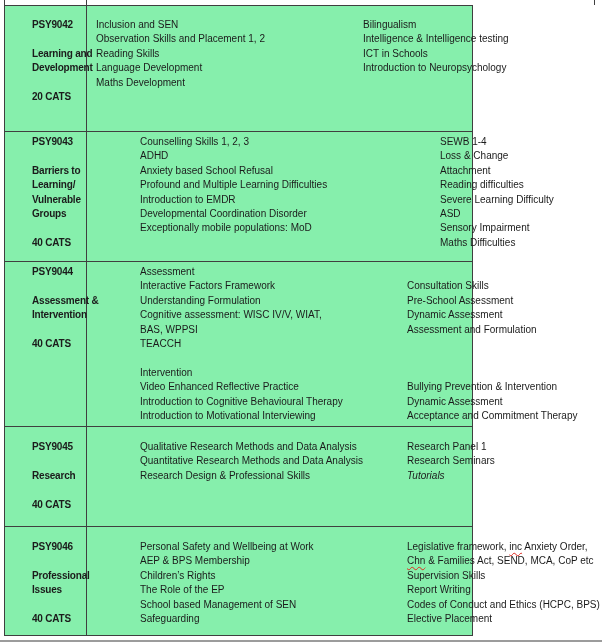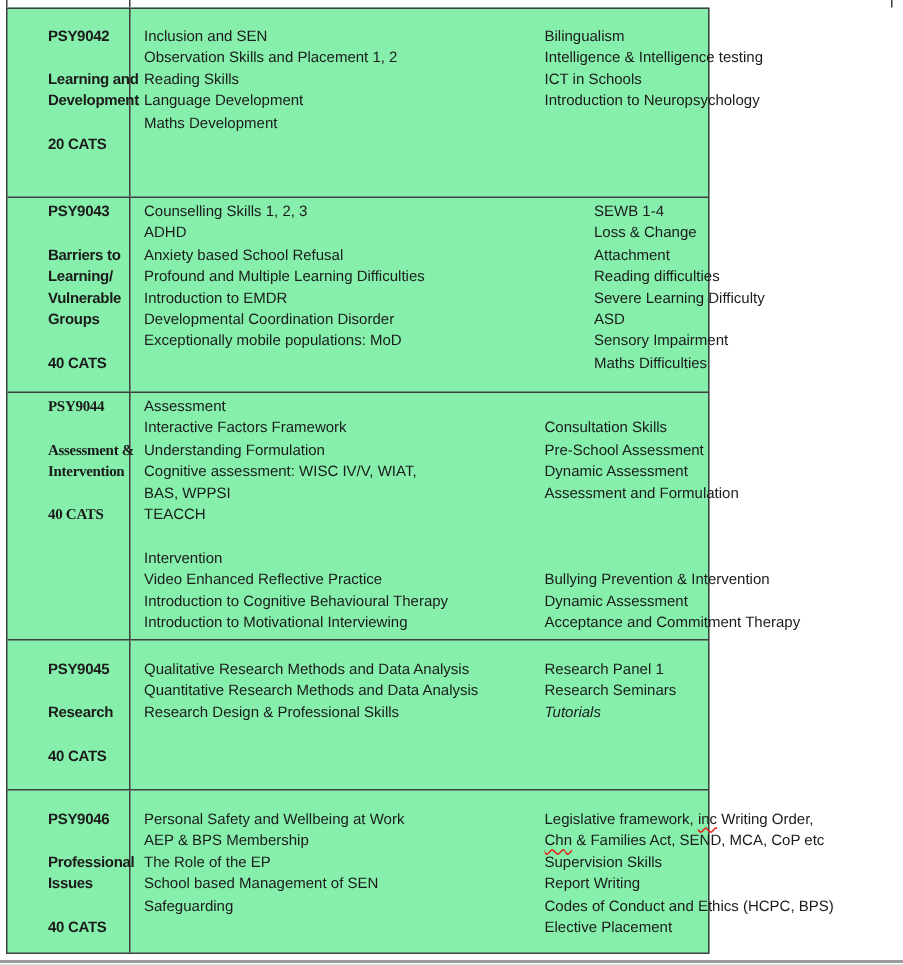--- a/index.html
+++ b/index.html
@@ -8,21 +8,21 @@
     font-family:"Liberation Sans",sans-serif;font-size:10px;color:var(--text,#1b1b1b);
   }
   #screen{position:absolute;inset:0;}
   .vline{position:absolute;top:0;width:1px;height:5px;background:var(--border,#3f3f3f);}
   #page-break-line{position:absolute;left:0;top:640px;width:602px;height:2px;background:var(--pbreak,#9c9c9c);}
   #modules-table{
     position:absolute;left:4px;top:5px;width:469px;
     border:1px solid var(--border,#3f3f3f);box-sizing:border-box;background:#86efac;
   }
   .row{display:flex;box-sizing:border-box;}
-  .row.bt{border-top:1px solid var(--border,#3f3f3f);}
+  .row.bt{border-top:1px solid var(--border,#3f3f3f);gap:44px;}
   .cell-left{
     width:82px;box-sizing:border-box;border-right:1px solid var(--border,#3f3f3f);
     padding-left:27px;font-weight:bold;letter-spacing:-0.2px;
   }
   .cell-content{flex:1;position:relative;box-sizing:border-box;}
   .col-mid{padding-left:9px;}
   .col-right{position:absolute;left:276px;top:0;}
   .line{height:14.4px;line-height:14.4px;white-space:nowrap;}
   .u{text-underline-offset:2px;}
   .i{font-style:italic;}
@@ -94,21 +94,21 @@
             <div class="line">Attachment</div>
             <div class="line">Reading difficulties</div>
             <div class="line">Severe Learning Difficulty</div>
             <div class="line">ASD</div>
             <div class="line">Sensory Impairment</div>
             <div class="line">Maths Difficulties</div>
           </div>
         </div>
       </div>
       <div class="row bt" style="height: 165px;">
-        <div class="cell-left" style="padding-top: 3px; font-family: Liberation Serif, serif;">
+        <div class="cell-left" style="padding-top: 3px;">
           <div class="line">PSY9044</div>
           <div class="line"></div>
           <div class="line">Assessment &amp;</div>
           <div class="line">Intervention</div>
           <div class="line"></div>
           <div class="line">40 CATS</div>
         </div>
         <div class="cell-content">
           <div class="col-mid" style="padding-top: 3px;">
             <div class="line u">Assessment</div>
@@ -165,26 +165,27 @@
           <div class="line"></div>
           <div class="line">Professional</div>
           <div class="line">Issues</div>
           <div class="line"></div>
           <div class="line">40 CATS</div>
         </div>
         <div class="cell-content">
           <div class="col-mid" style="padding-top: 13px;">
             <div class="line">Personal Safety and Wellbeing at Work</div>
             <div class="line">AEP &amp; BPS Membership</div>
+            <div class="line">Children’s Rights</div>
             <div class="line">The Role of the EP</div>
             <div class="line">School based Management of SEN</div>
             <div class="line">Safeguarding</div>
           </div>
           <div class="col-right" style="padding-top: 13px;">
-            <div class="line"><span>Legislative framework, </span><span class="sp">inc</span><span> Writing Order,</span></div>
+            <div class="line"><span>Legislative framework, </span><span class="sp">inc</span><span> Anxiety Order,</span></div>
             <div class="line"><span class="sp">Chn</span><span> &amp; Families Act, SEND, MCA, CoP etc</span></div>
             <div class="line">Supervision Skills</div>
             <div class="line">Report Writing</div>
             <div class="line">Codes of Conduct and Ethics (HCPC, BPS)</div>
             <div class="line">Elective Placement</div>
           </div>
         </div>
       </div>
     </div>
 

